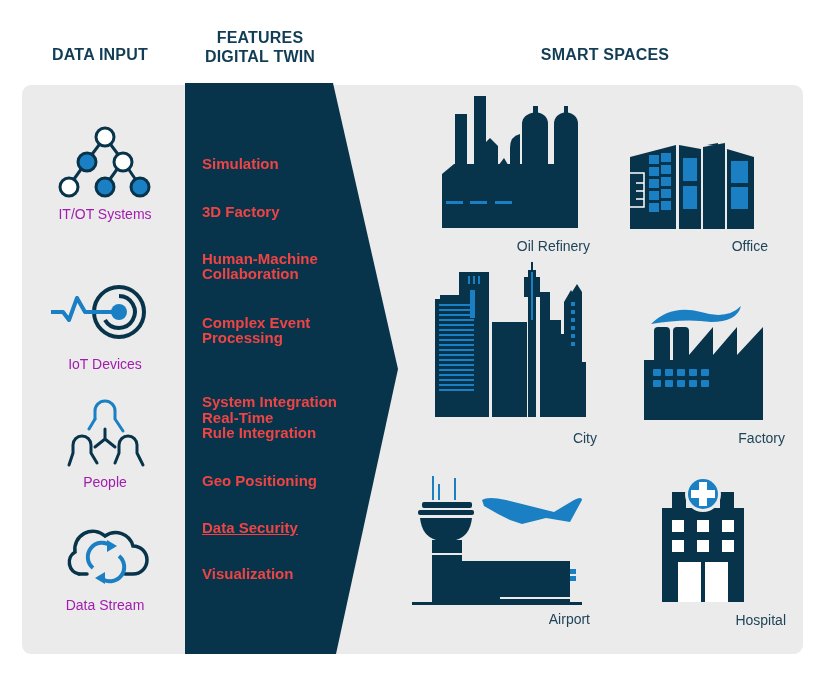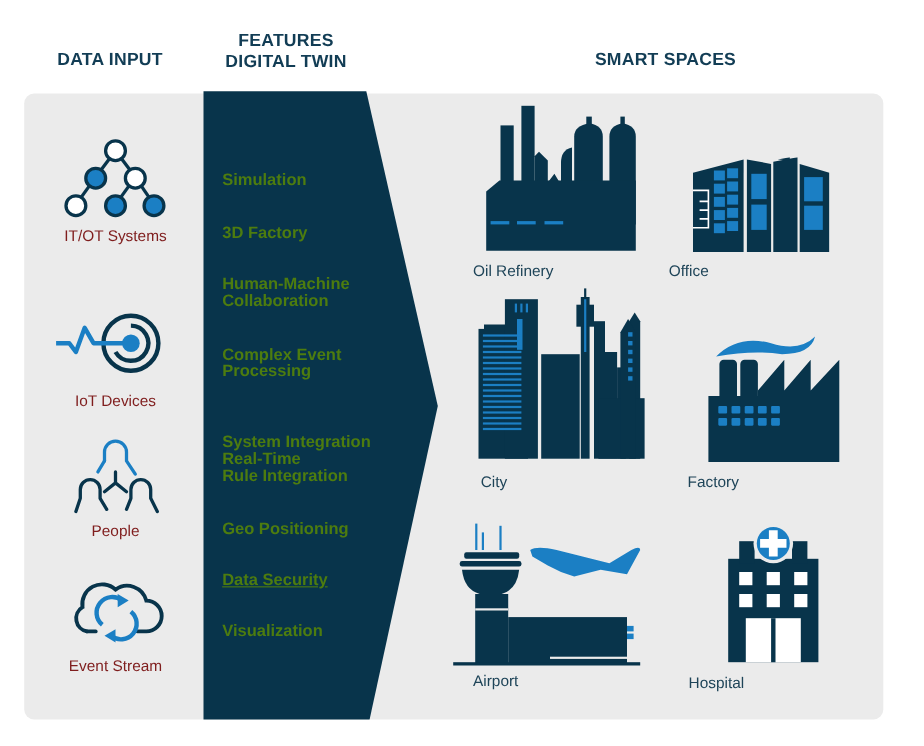--- a/index.html
+++ b/index.html
@@ -1,25 +1,25 @@
 <!DOCTYPE html>
 <html><head>
   <meta charset="utf-8">
   <style>
     html, body { margin: 0; padding: 0; background: #ffffff; }
     body { width: 840px; height: 678px; position: relative; overflow: hidden;
            font-family: "Liberation Sans", "DejaVu Sans", sans-serif; color: #0a3a52; }
     .hdr { position: absolute; font-weight: bold; font-size: 16px; color: #123d55; text-align: center; line-height: 19px; letter-spacing: 0.2px; }
     .panel { position: absolute; left: 22px; top: 85px; width: 781px; height: 569px; background: #ebebeb; border-radius: 9px; }
     .arrow { position: absolute; left: 0; top: 0; }
-    .feat { position: absolute; left: 202px; color: #4d7c0f; font-weight: bold; font-size: 15px; line-height: 15px; }
+    .feat { position: absolute; left: 202px; color: #ef4444; font-weight: bold; font-size: 15px; line-height: 15px; }
     .input-item { position: absolute; width: 140px; text-align: center; }
-    .input-item .lbl { font-size: 14px; color: #7f1d1d; margin-top: 6px; }
+    .input-item .lbl { font-size: 14px; color: #a21caf; margin-top: 6px; }
     .space { position: absolute; text-align: center; }
-    .space .lbl { position: absolute; font-size: 14px; color: #1e4458; width: 160px; text-align: left; }
+    .space .lbl { position: absolute; font-size: 14px; color: #1e4458; width: 160px; text-align: right; }
     svg { display: block; }
   </style>
 </head>
 <body>
 
 <div class="hdr" style="left:30px; top:45px; width:140px;">DATA INPUT</div>
 <div class="hdr" style="left:185px; top:28px; width:150px;">
   <div>FEATURES</div>
   <div>DIGITAL TWIN</div>
 </div>
@@ -75,21 +75,21 @@
 
 <div class="input-item" style="left:35px; top:522px;">
   <svg width="140" height="65" viewBox="0 0 140 65">
     <path d="M 44 52 A 12 12 0 0 1 40 30 A 18 18 0 0 1 70 14 A 18 18 0 0 1 98 24 A 14 14 0 0 1 98 52 L 90 52" fill="none" stroke="#08344b" stroke-width="3.5" stroke-linecap="round"></path>
     <path d="M 44 52 L 52 52" stroke="#08344b" stroke-width="3.5" stroke-linecap="round"></path>
     <path d="M 58 46 A 14 14 0 0 1 76 24" fill="none" stroke="#1b7fc4" stroke-width="4"></path>
     <polygon points="72,18 82,24 72,30" fill="#1b7fc4"></polygon>
     <path d="M 84 34 A 14 14 0 0 1 66 56" fill="none" stroke="#1b7fc4" stroke-width="4"></path>
     <polygon points="70,50 60,56 70,62" fill="#1b7fc4"></polygon>
   </svg>
-  <div class="lbl" style="margin-top:10px;">Event Stream</div>
+  <div class="lbl" style="margin-top:10px;">Data Stream</div>
 </div>
 
 <div class="feat" style="top:156px;">
     <div>Simulation</div>
   </div>
 <div class="feat" style="top:204px;">
     <div>3D Factory</div>
   </div>
 <div class="feat" style="top:251px;">
     <div>Human-Machine</div>

